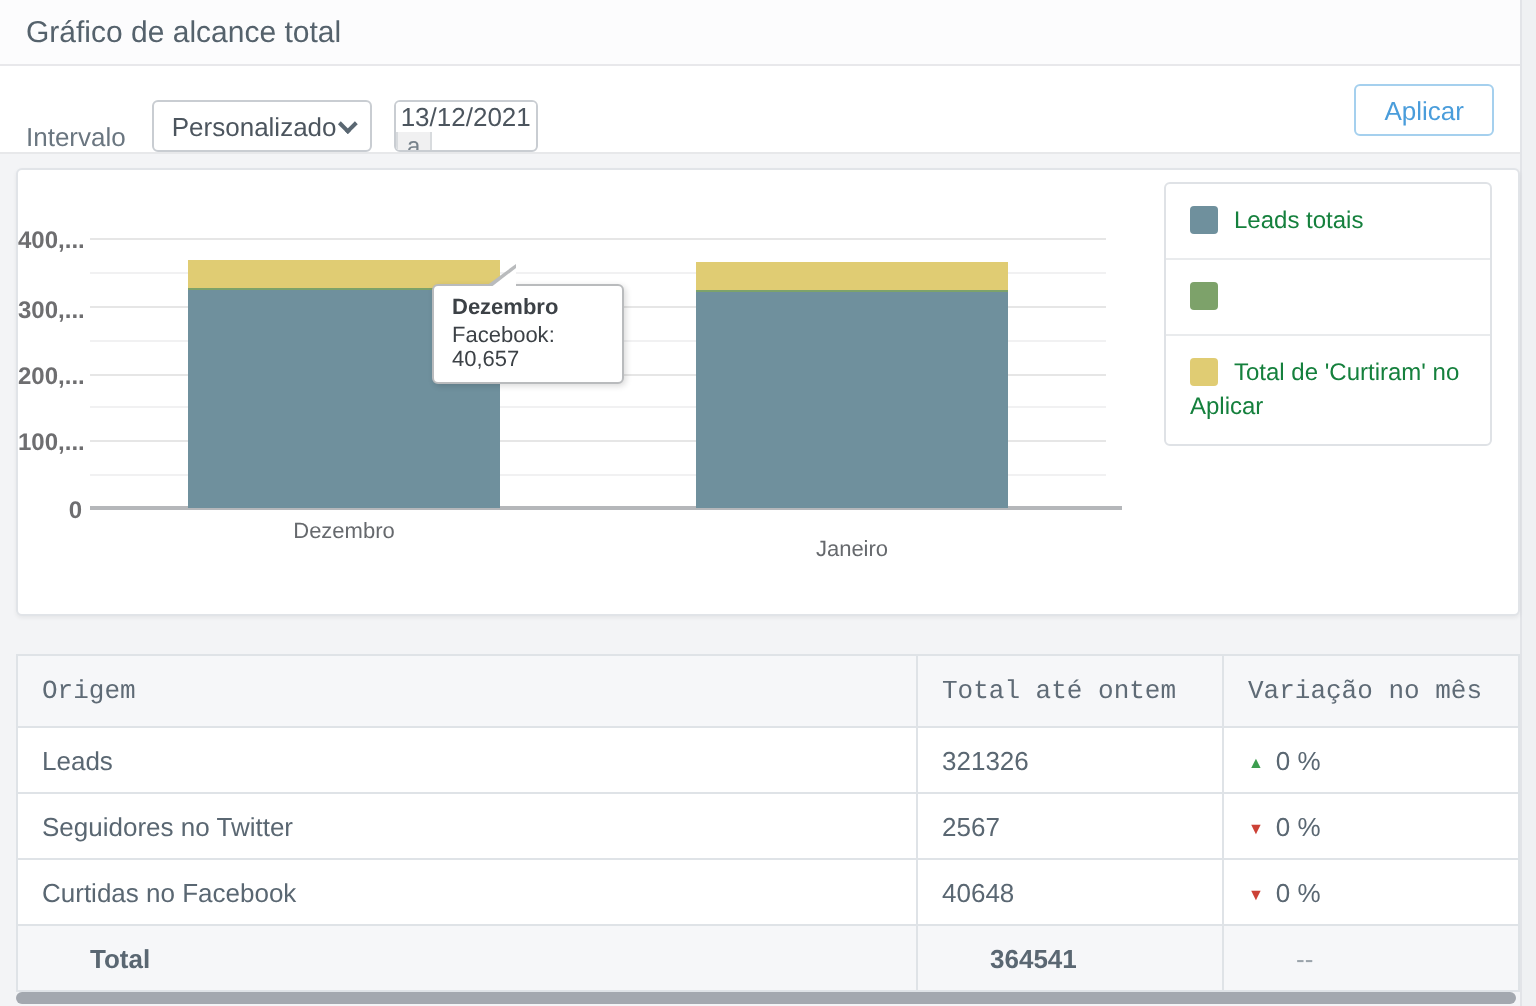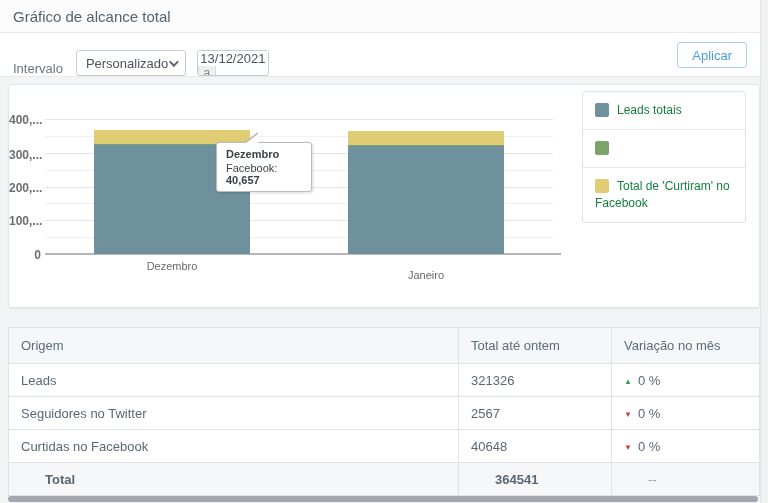--- a/index.html
+++ b/index.html
@@ -61,32 +61,32 @@
     content:""; position:absolute; top:-11px; left:26px;
     border-style:solid; border-width:0 0 11px 15px;
     border-color:transparent transparent #b9bbbd transparent;
   }
   .tooltip::after {
     content:""; position:absolute; top:-9px; left:28px;
     border-style:solid; border-width:0 0 10px 13px;
     border-color:transparent transparent #fff transparent;
   }
   .tt-title { font-weight:700; margin-bottom:2px; }
-  .tt-line b { font-weight:700; }
+  .tt-line b { font-weight:400; }
 
   
   .legend { position:absolute; top:6px; right:13px; width:164px; background:#fff; border:1px solid #dfe2e6; border-radius:3px; }
   .legend-item { padding:10px 12px; font-size:12px; color:#15803d; line-height:17px; cursor:pointer; }
   .legend-item + .legend-item { border-top:1px solid #e9ebed; }
   .swatch { display:inline-block; width:14px; height:14px; border-radius:2px; margin-right:8px; vertical-align:-3px; }
 
   
   table.summary { width:752px; margin-top:19px; border-collapse:collapse; background:#fff; font-size:13px; }
   table.summary th, table.summary td { border:1px solid #dfe3e7; text-align:left; padding:0 12px; }
-  table.summary th { height:36px; background:#f6f7f9; color:#5f6b76; font-weight:400; }
+  table.summary th { height:36px; background:#f6f7f9; color:#5f6b76; font-weight:400;font-family:Liberation Mono, monospace; }
   table.summary td { height:33px; color:#5a6772; }
   table.summary .col-origem { width:450px; }
   table.summary .col-total { width:153px; }
   tr.total-row td { background:#f6f7f9; font-weight:700;padding-left:36px; }
   .trend { font-size:8px; margin-right:6px; vertical-align:1px; }
   .trend.up { color:#3d9e50; }
   .trend.down { color:#cc4136; }
   .dashes { color:#9aa3ab; font-weight:400; }
 
   
@@ -142,21 +142,21 @@
           <div class="bar-seg" style="left: 85px; width: 156px; top: 45px; height: 14px; background: rgb(224, 204, 115);"></div>
           <div class="xlabel" style="left: 103px; top: 175px;">Dezembro</div>
           <div class="bar-seg" style="left: 339px; width: 156px; top: 61px; height: 108px; background: rgb(111, 144, 157);"></div>
           <div class="bar-seg" style="left: 339px; width: 156px; top: 60px; height: 1px; background: rgb(125, 162, 106);"></div>
           <div class="bar-seg" style="left: 339px; width: 156px; top: 46px; height: 14px; background: rgb(224, 204, 115);"></div>
           <div class="xlabel" style="left: 357px; top: 184px;">Janeiro</div>
         </div>
       <div class="legend" id="legend">
           <div class="legend-item"><span class="swatch" style="background: rgb(111, 144, 157);"></span><span>Leads totais</span></div>
           <div class="legend-item"><span class="swatch" style="background: rgb(125, 162, 106);"></span></div>
-          <div class="legend-item"><span class="swatch" style="background: rgb(224, 204, 115);"></span><span>Total de 'Curtiram' no Facebook</span></div>
+          <div class="legend-item"><span class="swatch" style="background: rgb(224, 204, 115);"></span><span>Total de 'Curtiram' no Aplicar</span></div>
         </div>
     </div>
 
     <table class="summary">
       <thead>
         <tr>
           <th class="col-origem">Origem</th>
           <th class="col-total">Total até ontem</th>
           <th class="col-var">Variação no mês</th>
         </tr>

